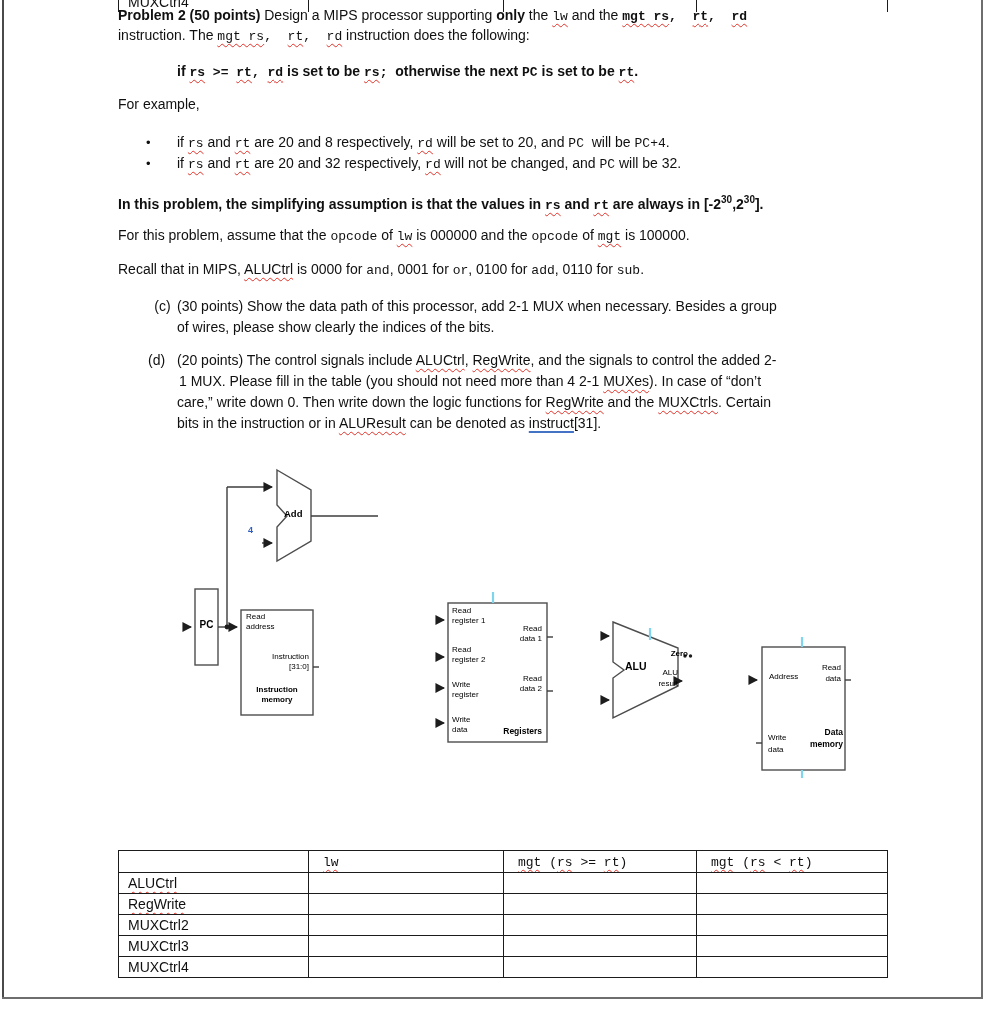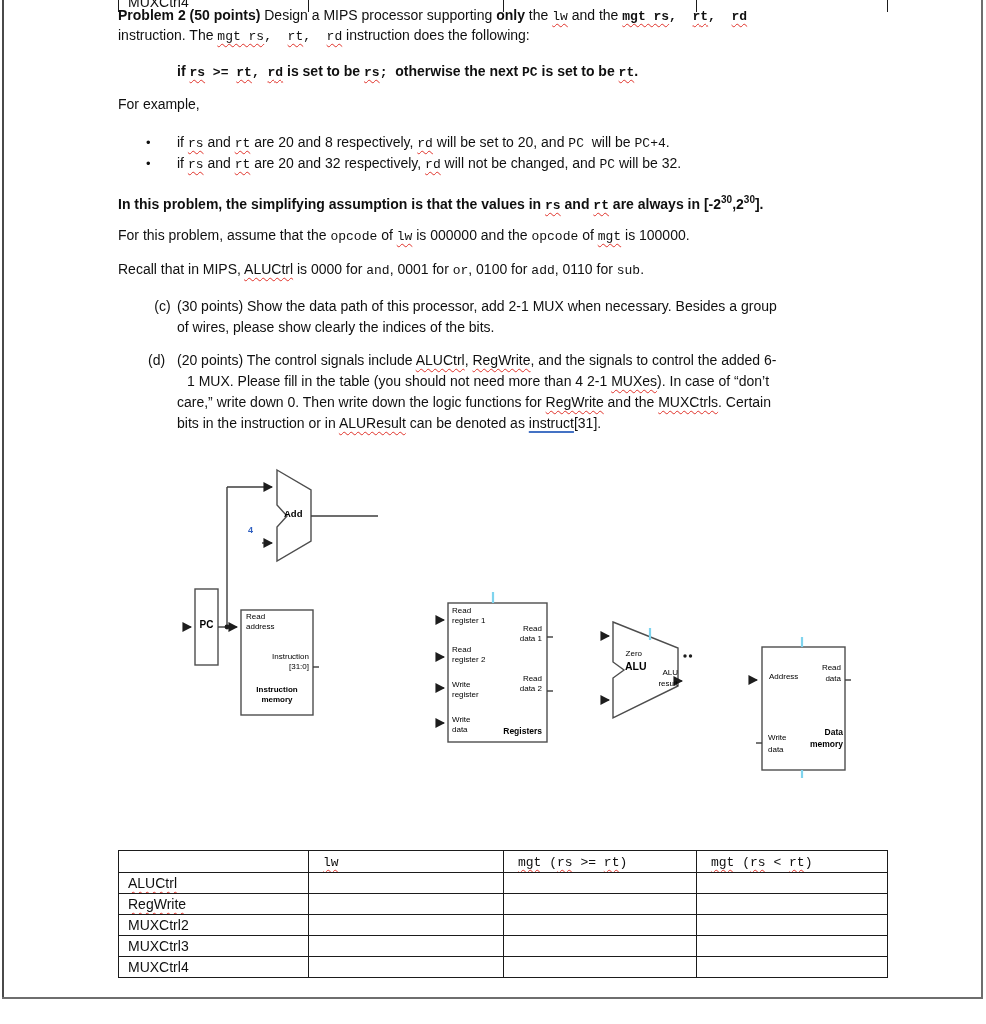--- a/index.html
+++ b/index.html
@@ -35,21 +35,21 @@
   #L-ifline{left:177px;top:62px;}
   #L-forex{left:118px;top:95px;}
   #L-b1{left:146px;top:133px;}
   #L-b2{left:146px;top:154px;}
   #L-assume{left:118px;top:190px;}
   #L-opcode{left:118px;top:226px;}
   #L-recall{left:118px;top:260px;text-align:center;}
   #L-c1{left:148px;top:297px;text-align:center;}
   #L-c2{left:177px;top:318px;}
   #L-d1{left:148px;top:351px;}
-  #L-d2{left:187px;top:372px;}
+  #L-d2{left:179px;top:372px;}
   #L-d3{left:177px;top:393px;}
   #L-d4{left:177px;top:414px;}
 
   
   #diagram-svg{position:absolute;left:0;top:0;}
   .dl{position:absolute;font-size:8px;line-height:9.5px;white-space:pre-line;color:#000;}
   .dl.b{font-weight:bold;}
   .dl.r{text-align:right;}
   #pc-label{left:195px;top:620px;width:23px;text-align:center;font-size:10px;font-weight:bold;}
   #add-label{left:284px;top:509px;font-size:9.5px;font-weight:bold;}
@@ -58,21 +58,21 @@
   #im-instr{left:239px;top:652px;width:70px;}
   #im-name{left:241px;top:685px;width:72px;text-align:center;font-weight:bold;}
   #rg-rr1{left:452px;top:606px;}
   #rg-rr2{left:452px;top:645px;}
   #rg-wr{left:452px;top:680px;}
   #rg-wd{left:452px;top:715px;}
   #rg-rd1{left:492px;top:624px;width:50px;}
   #rg-rd2{left:492px;top:674px;width:50px;}
   #rg-name{left:462px;top:727px;width:80px;font-weight:bold;font-size:8.5px;}
   #alu-name{left:625px;top:662px;font-size:10.5px;font-weight:bold;}
-  #alu-zero{left:602px;top:649px;width:40px;}
+  #alu-zero{left:648px;top:649px;width:40px;font-weight:bold;}
   #alu-res{left:640px;top:667px;width:38px;line-height:11px;}
   #dm-addr{left:769px;top:672px;}
   #dm-rd{left:806px;top:663px;width:35px;line-height:10.5px;}
   #dm-wd{left:768px;top:732px;line-height:11.5px;}
   #dm-name{left:791px;top:727px;width:52px;font-weight:bold;font-size:8.5px;line-height:11.5px;}
 
   
   .ctab{border-collapse:collapse;table-layout:fixed;background:#fff;}
   .ctab td{border:1.3px solid #1b1b1b;padding:0;vertical-align:middle;overflow:hidden;}
   .ctab td.lab{padding-left:9px;font-size:14px;}
@@ -114,21 +114,21 @@
 <div class="tl" id="L-p1l2"><span class="sg-n">instruction. The </span><span class="sg-mr">mgt rs</span><span class="sg-m">,  </span><span class="sg-mr">rt</span><span class="sg-m">,  </span><span class="sg-mr">rd</span><span class="sg-n"> instruction does the following:</span></div>
 <div class="tl" id="L-ifline"><span class="sg-b">if </span><span class="sg-bmr">rs</span><span class="sg-bm"> &gt;= </span><span class="sg-bmr">rt</span><span class="sg-bm">, </span><span class="sg-bmr">rd</span><span class="sg-b"> is set to be </span><span class="sg-bmr">rs</span><span class="sg-bm">; </span><span class="sg-b">otherwise the next </span><span class="sg-bm">PC</span><span class="sg-b"> is set to be </span><span class="sg-bmr">rt</span><span class="sg-b">.</span></div>
 <div class="tl" id="L-forex"><span class="sg-n">For example,</span></div>
 <div class="tl" id="L-b1"><span class="sg-blt">•</span><span class="sg-n">if </span><span class="sg-mr">rs</span><span class="sg-n"> and </span><span class="sg-mr">rt</span><span class="sg-n"> are 20 and 8 respectively, </span><span class="sg-mr">rd</span><span class="sg-n"> will be set to 20, and </span><span class="sg-m">PC</span><span class="sg-n">  will be </span><span class="sg-m">PC+4</span><span class="sg-n">.</span></div>
 <div class="tl" id="L-b2"><span class="sg-blt">•</span><span class="sg-n">if </span><span class="sg-mr">rs</span><span class="sg-n"> and </span><span class="sg-mr">rt</span><span class="sg-n"> are 20 and 32 respectively, </span><span class="sg-mr">rd</span><span class="sg-n"> will not be changed, and </span><span class="sg-m">PC</span><span class="sg-n"> will be 32.</span></div>
 <div class="tl" id="L-assume"><span class="sg-b">In this problem, the simplifying assumption is that the values in </span><span class="sg-bmr">rs</span><span class="sg-b"> and </span><span class="sg-bmr">rt</span><span class="sg-b"> are always in [-2</span><span class="sg-bsup">30</span><span class="sg-b">,2</span><span class="sg-bsup">30</span><span class="sg-b">].</span></div>
 <div class="tl" id="L-opcode"><span class="sg-n">For this problem, assume that the </span><span class="sg-m">opcode</span><span class="sg-n"> of </span><span class="sg-mr">lw</span><span class="sg-n"> is 000000 and the </span><span class="sg-m">opcode</span><span class="sg-n"> of </span><span class="sg-mr">mgt</span><span class="sg-n"> is 100000.</span></div>
 <div class="tl" id="L-recall"><span class="sg-n">Recall that in MIPS, </span><span class="sg-sr">ALUCtrl</span><span class="sg-n"> is 0000 for </span><span class="sg-m">and</span><span class="sg-n">, 0001 for </span><span class="sg-m">or</span><span class="sg-n">, 0100 for </span><span class="sg-m">add</span><span class="sg-n">, 0110 for </span><span class="sg-m">sub</span><span class="sg-n">.</span></div>
 <div class="tl" id="L-c1"><span class="sg-lbl">(c)</span><span class="sg-n">(30 points) Show the data path of this processor, add 2-1 MUX when necessary. Besides a group</span></div>
 <div class="tl" id="L-c2"><span class="sg-n">of wires, please show clearly the indices of the bits.</span></div>
-<div class="tl" id="L-d1"><span class="sg-lbl">(d)</span><span class="sg-n">(20 points) The control signals include </span><span class="sg-sr">ALUCtrl</span><span class="sg-n">, </span><span class="sg-sr">RegWrite</span><span class="sg-n">, and the signals to control the added 6-</span></div>
+<div class="tl" id="L-d1"><span class="sg-lbl">(d)</span><span class="sg-n">(20 points) The control signals include </span><span class="sg-sr">ALUCtrl</span><span class="sg-n">, </span><span class="sg-sr">RegWrite</span><span class="sg-n">, and the signals to control the added 2-</span></div>
 <div class="tl" id="L-d2"><span class="sg-n">1 MUX. Please fill in the table (you should not need more than 4 2-1 </span><span class="sg-sr">MUXes</span><span class="sg-n">). In case of “don’t</span></div>
 <div class="tl" id="L-d3"><span class="sg-n">care,” write down 0. Then write down the logic functions for </span><span class="sg-sr">RegWrite</span><span class="sg-n"> and the </span><span class="sg-sr">MUXCtrls</span><span class="sg-n">. Certain</span></div>
 <div class="tl" id="L-d4"><span class="sg-n">bits in the instruction or in </span><span class="sg-sr">ALUResult</span><span class="sg-n"> can be denoted as </span><span class="sg-bu">instruct</span><span class="sg-n">[31].</span></div>
 
 <svg id="diagram-svg" width="986" height="1024" viewBox="0 0 986 1024">
   <defs>
     <marker id="ah" viewBox="0 0 8 8" refX="7" refY="4" markerWidth="7" markerHeight="7" orient="auto-start-reverse">
       <path d="M0,0 L8,4 L0,8 z" fill="#1d1d1d"></path>
     </marker>
   </defs>

